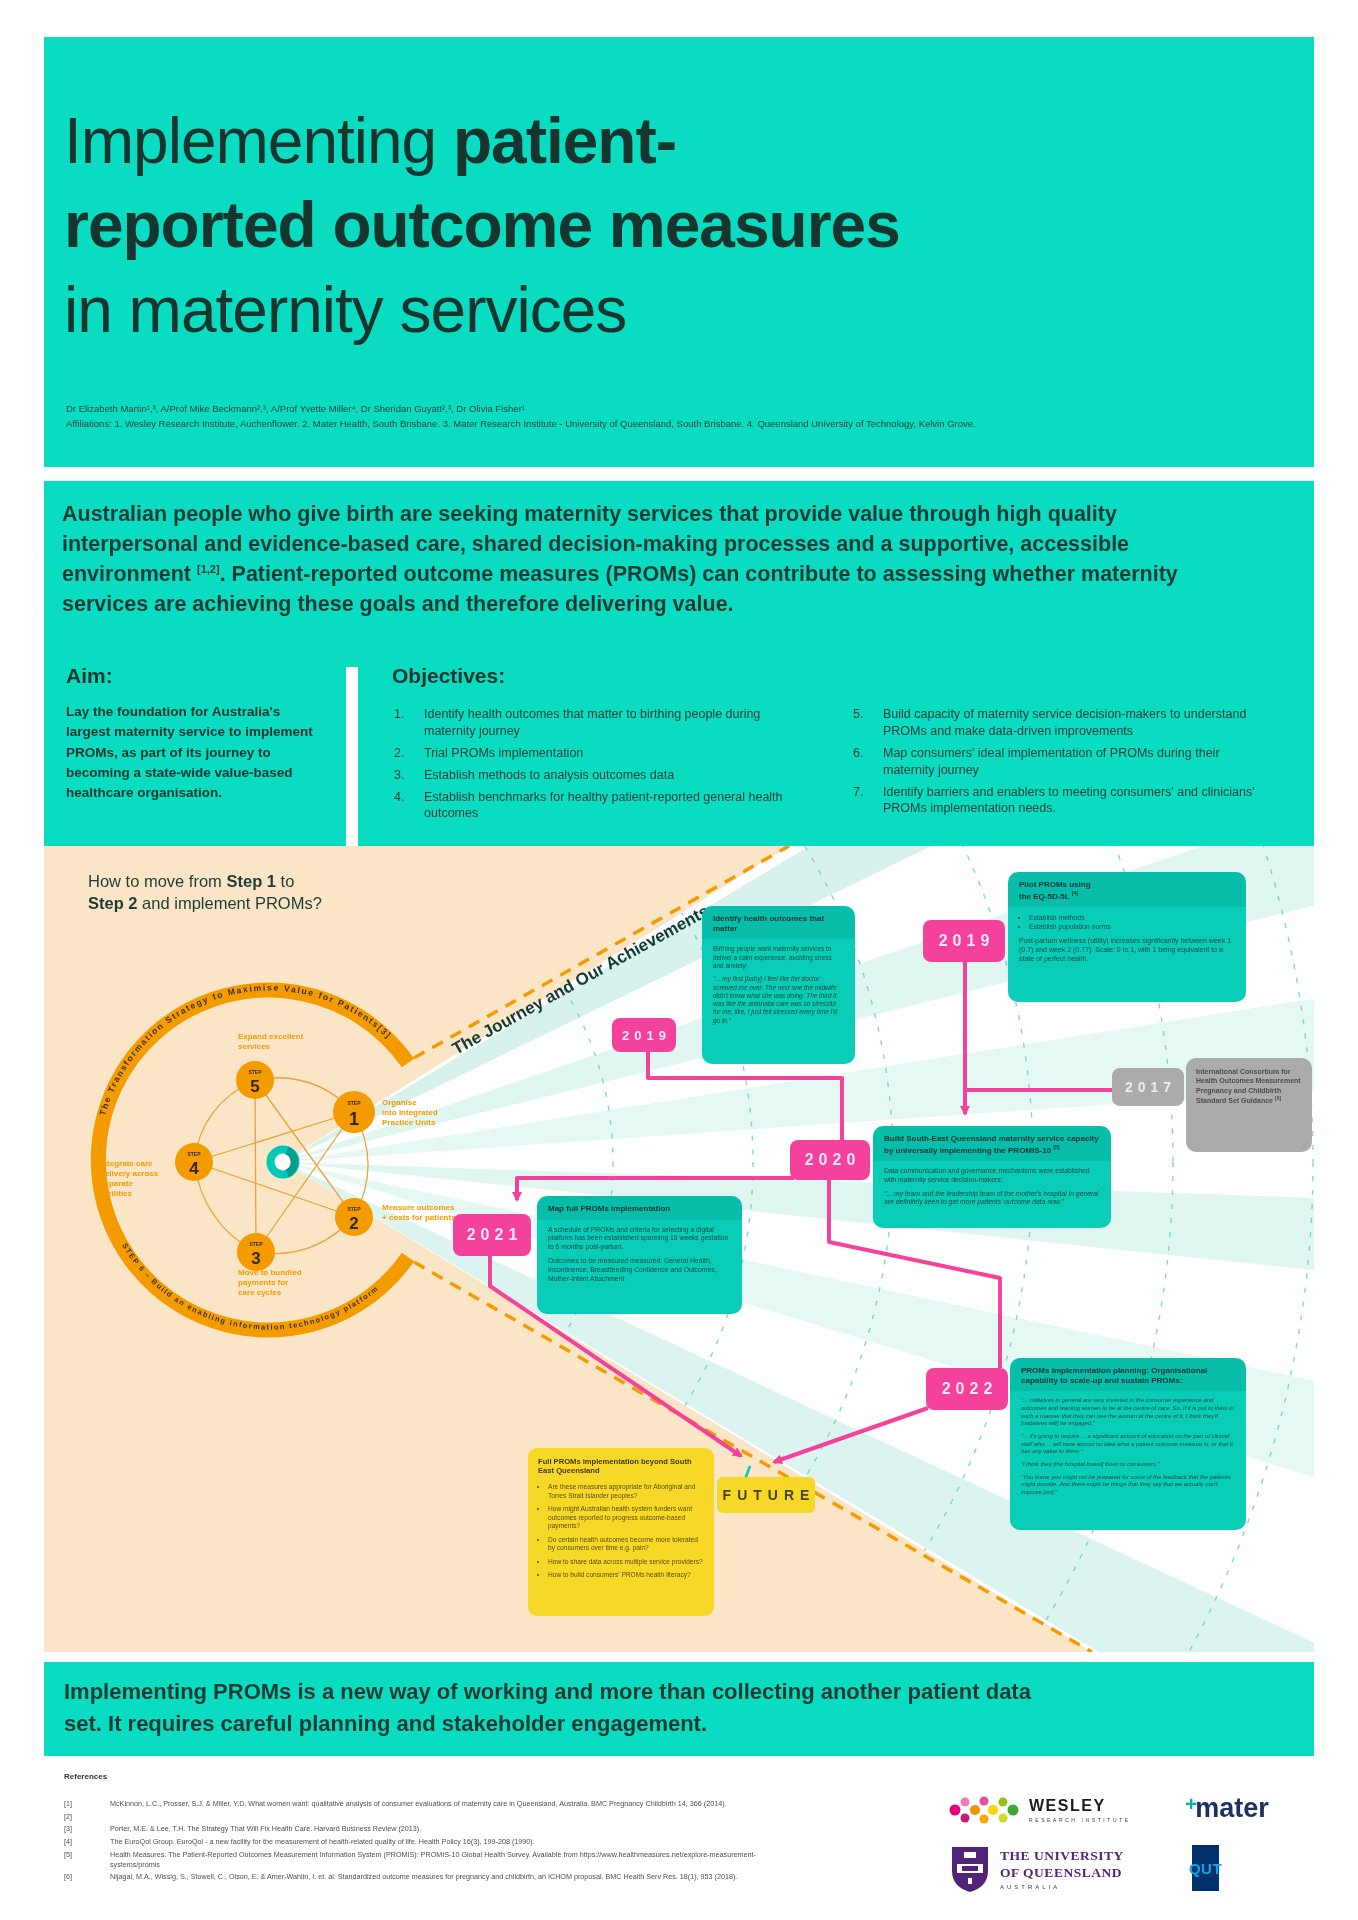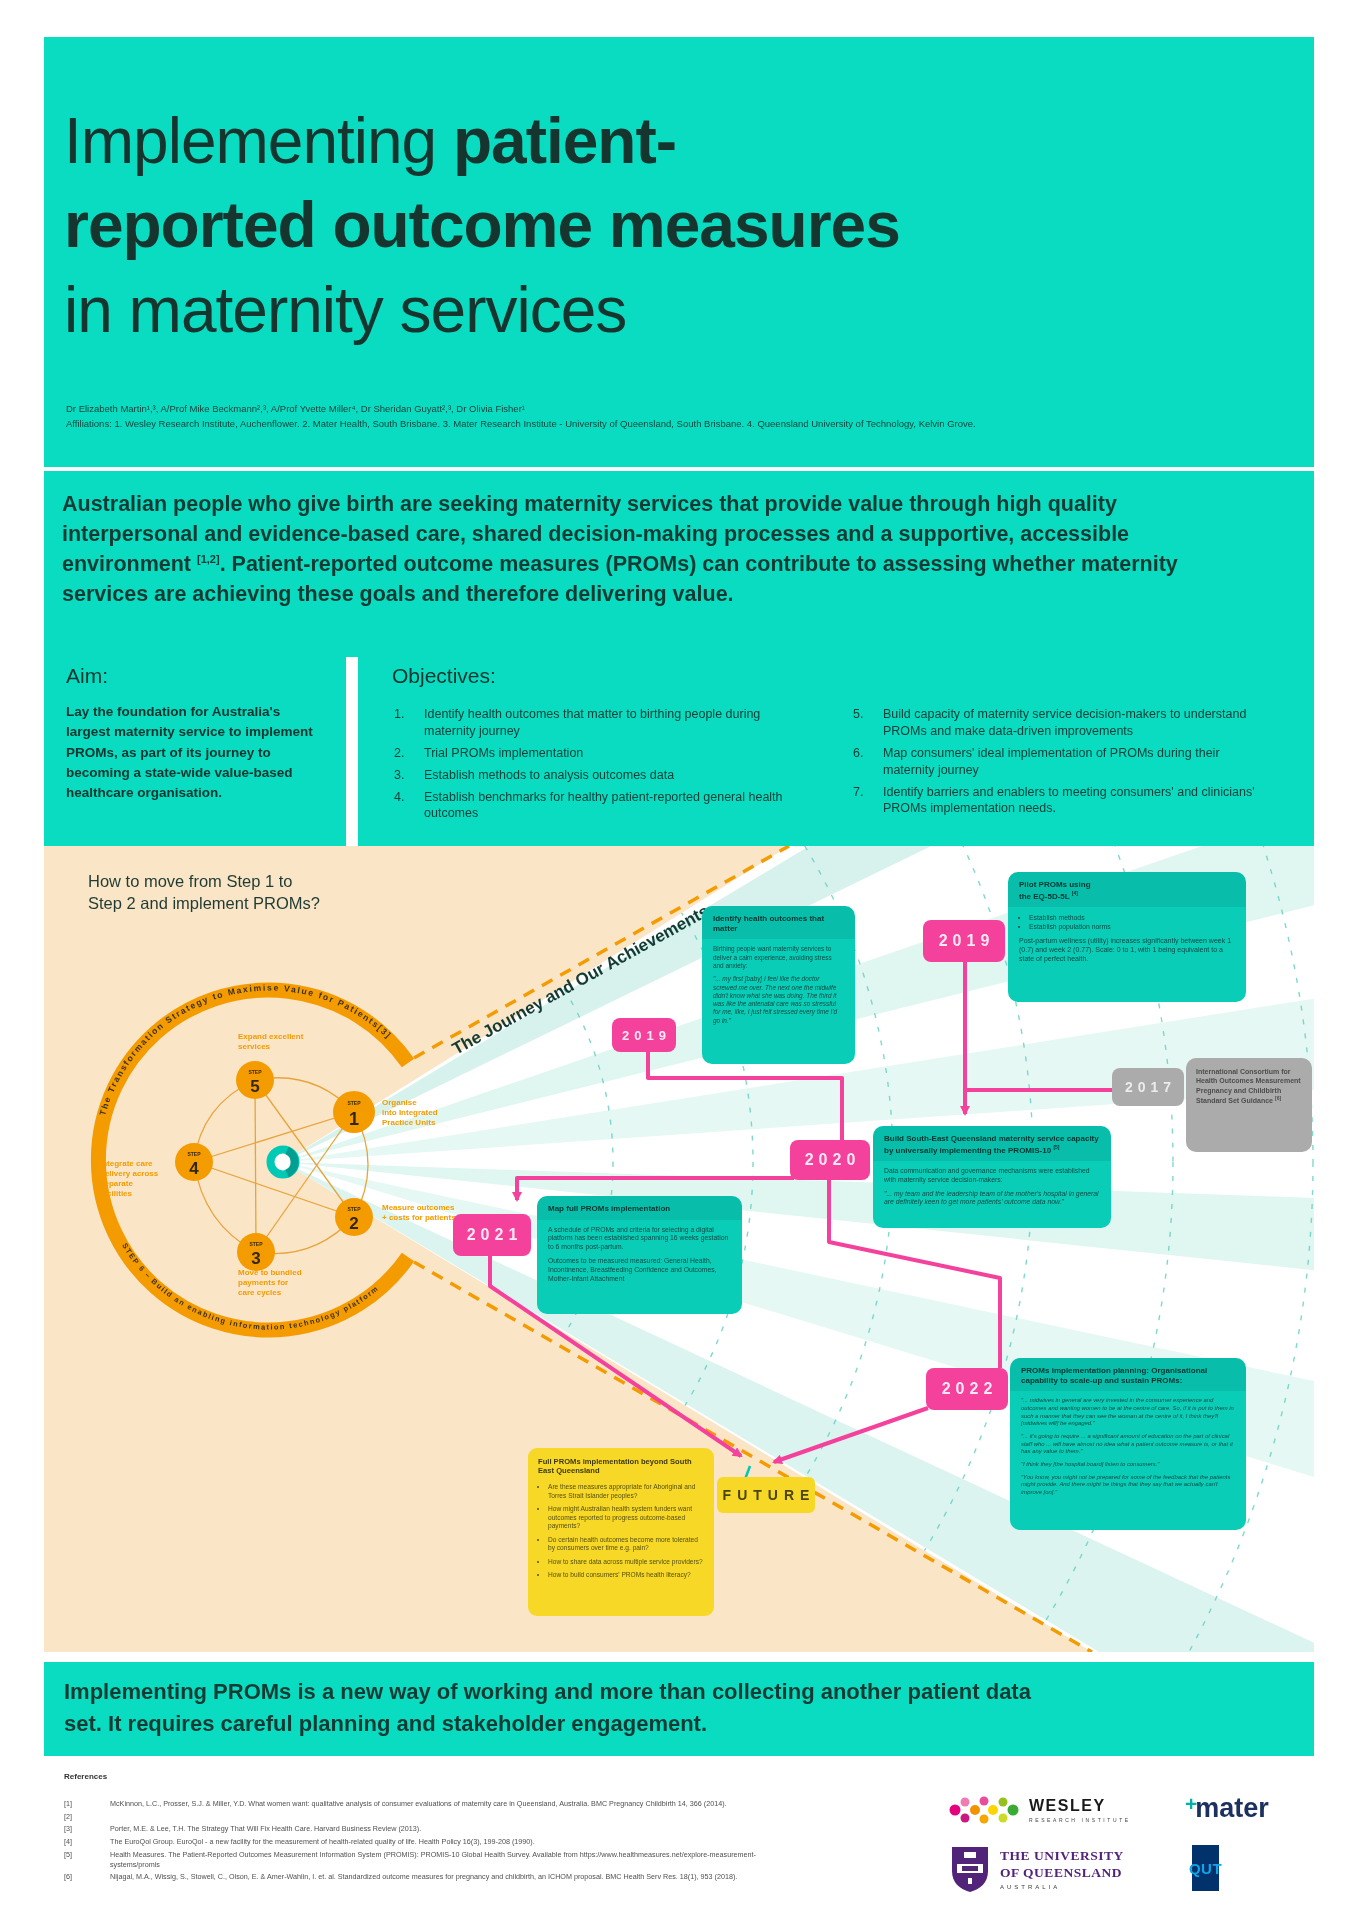--- a/index.html
+++ b/index.html
@@ -17,30 +17,30 @@
   .title{font-size:64px;line-height:1.32;color:var(--ink);letter-spacing:-1px}
   .title .lt{font-weight:400}
   .title .bd{font-weight:700}
   .authors{font-size:9.5px;color:#14443C;line-height:1.6}
 
   
   .intro{font-weight:700;font-size:21.5px;line-height:1.4;color:#123B34}
   .intro sup{font-size:11px}
 
   
-  .h2{font-weight:400;font-size:21px;color:#0B352E}
+  .h2{font-weight:700;font-size:21px;color:#0B352E}
   .aimbody{font-weight:700;font-size:13.5px;line-height:1.5;color:#0B352E}
   .obj-item{display:flex;margin-bottom:5px;font-size:12.5px;line-height:1.35;color:#114139}
   .obj-item .num{width:30px;flex:none}
 
   
   .diagram{position:absolute;left:44px;top:846px;width:1270px;height:806px}
   .diagram svg{position:absolute;left:0;top:0}
   .howto{font-size:16.5px;line-height:1.35;color:#1E3B35}
-  .howto b{font-weight:400}
+  .howto b{font-weight:700}
   .cap{position:absolute;font-size:8px;font-weight:700;line-height:1.25;color:var(--orange);white-space:pre-line}
   .journey{position:absolute;font-size:17px;font-weight:700;color:#123B34;transform:rotate(-29deg);transform-origin:0 0;white-space:nowrap}
 
   .tcard{position:absolute;background:var(--tealdark);border-radius:10px;padding:9px 11px;color:var(--inkteal)}
   .tcard .hd{background:rgba(0,60,54,.10);margin:-9px -11px 6px;padding:8px 11px 6px;border-radius:10px 10px 0 0;
              font-size:8px;font-weight:700;line-height:1.2;color:#06352F}
   .tcard p{font-size:6.4px;line-height:1.3;margin-bottom:5px;color:#0B4A42}
   .tcard p.q{font-style:italic}
   .tcard ul{margin:0 0 5px;padding-left:10px}
   .tcard li{font-size:6.8px;line-height:1.35;color:#0B4A42}
@@ -89,21 +89,21 @@
       <div><span class="lt">Implementing </span><span class="bd">patient-</span></div>
       <div><span class="bd">reported outcome measures</span></div>
       <div><span class="lt">in maternity services</span></div>
     </div>
     <div class="abs authors" style="left:22px;top:364px;width:1230px">
       <div>Dr Elizabeth Martin¹,³, A/Prof Mike Beckmann²,³, A/Prof Yvette Miller⁴, Dr Sheridan Guyatt²,³, Dr Olivia Fisher¹</div>
       <div>Affiliations: 1. Wesley Research Institute, Auchenflower. 2. Mater Health, South Brisbane. 3. Mater Research Institute - University of Queensland, South Brisbane. 4. Queensland University of Technology, Kelvin Grove.</div>
     </div>
   </div>
 
-  <div class="band" style="top:471px;height:186px">
+  <div class="band" style="top:481px;height:186px">
     <div class="abs intro" style="left:18px;top:18px;width:1190px">
       <span>Australian people who give birth are seeking maternity services that provide value through high quality interpersonal and evidence-based care, shared decision-making processes and a supportive, accessible environment </span><sup>[1,2]</sup><span>. Patient-reported outcome measures (PROMs) can contribute to assessing whether maternity services are achieving these goals and therefore delivering value.</span>
     </div>
   </div>
 
   <div class="abs" style="left:44px;top:644px;width:302px;height:203px;background:var(--teal)">
     <div class="abs h2" style="left:22px;top:20px">Aim:</div>
     <div class="abs aimbody" style="left:22px;top:58px;width:255px">Lay the foundation for Australia's largest maternity service to implement PROMs, as part of its journey to becoming a state-wide value-based healthcare organisation.</div>
   </div>
 

